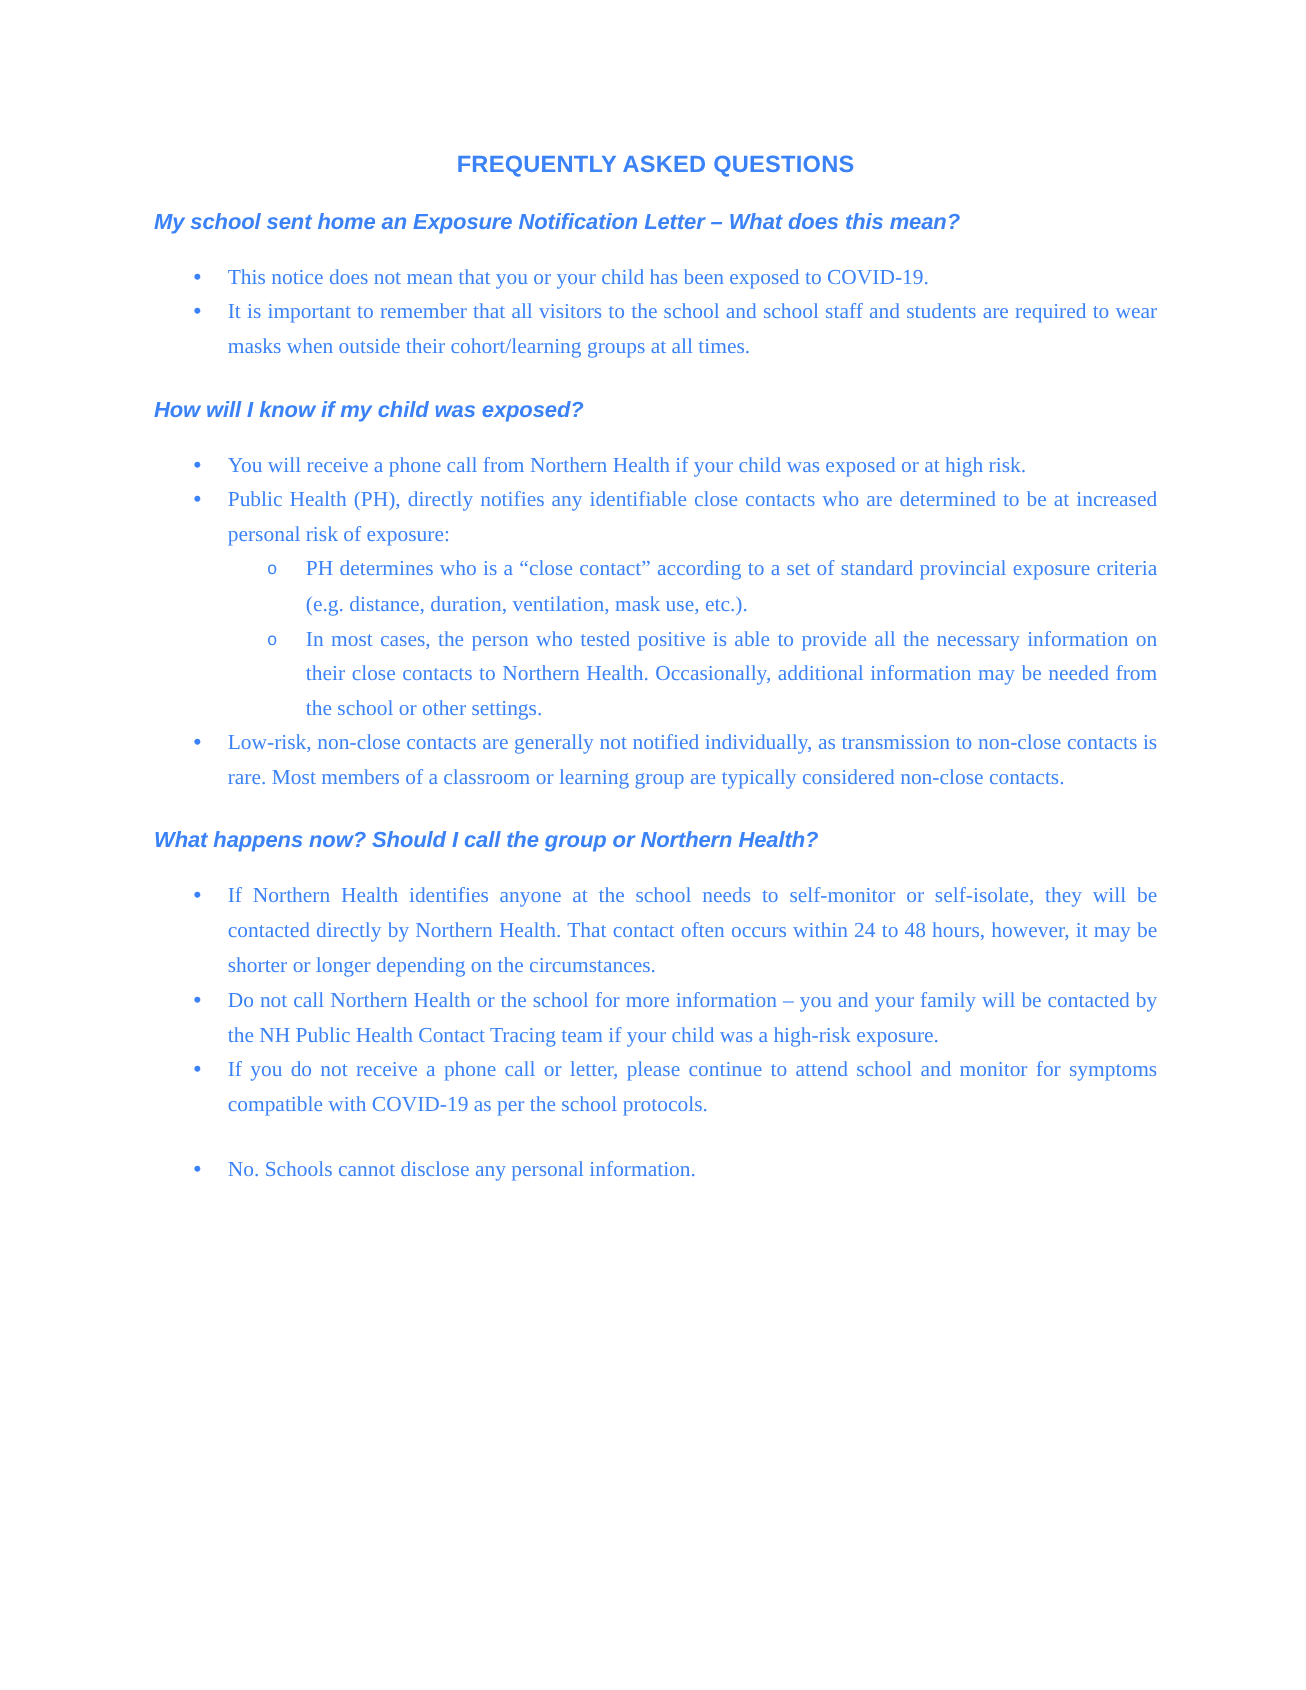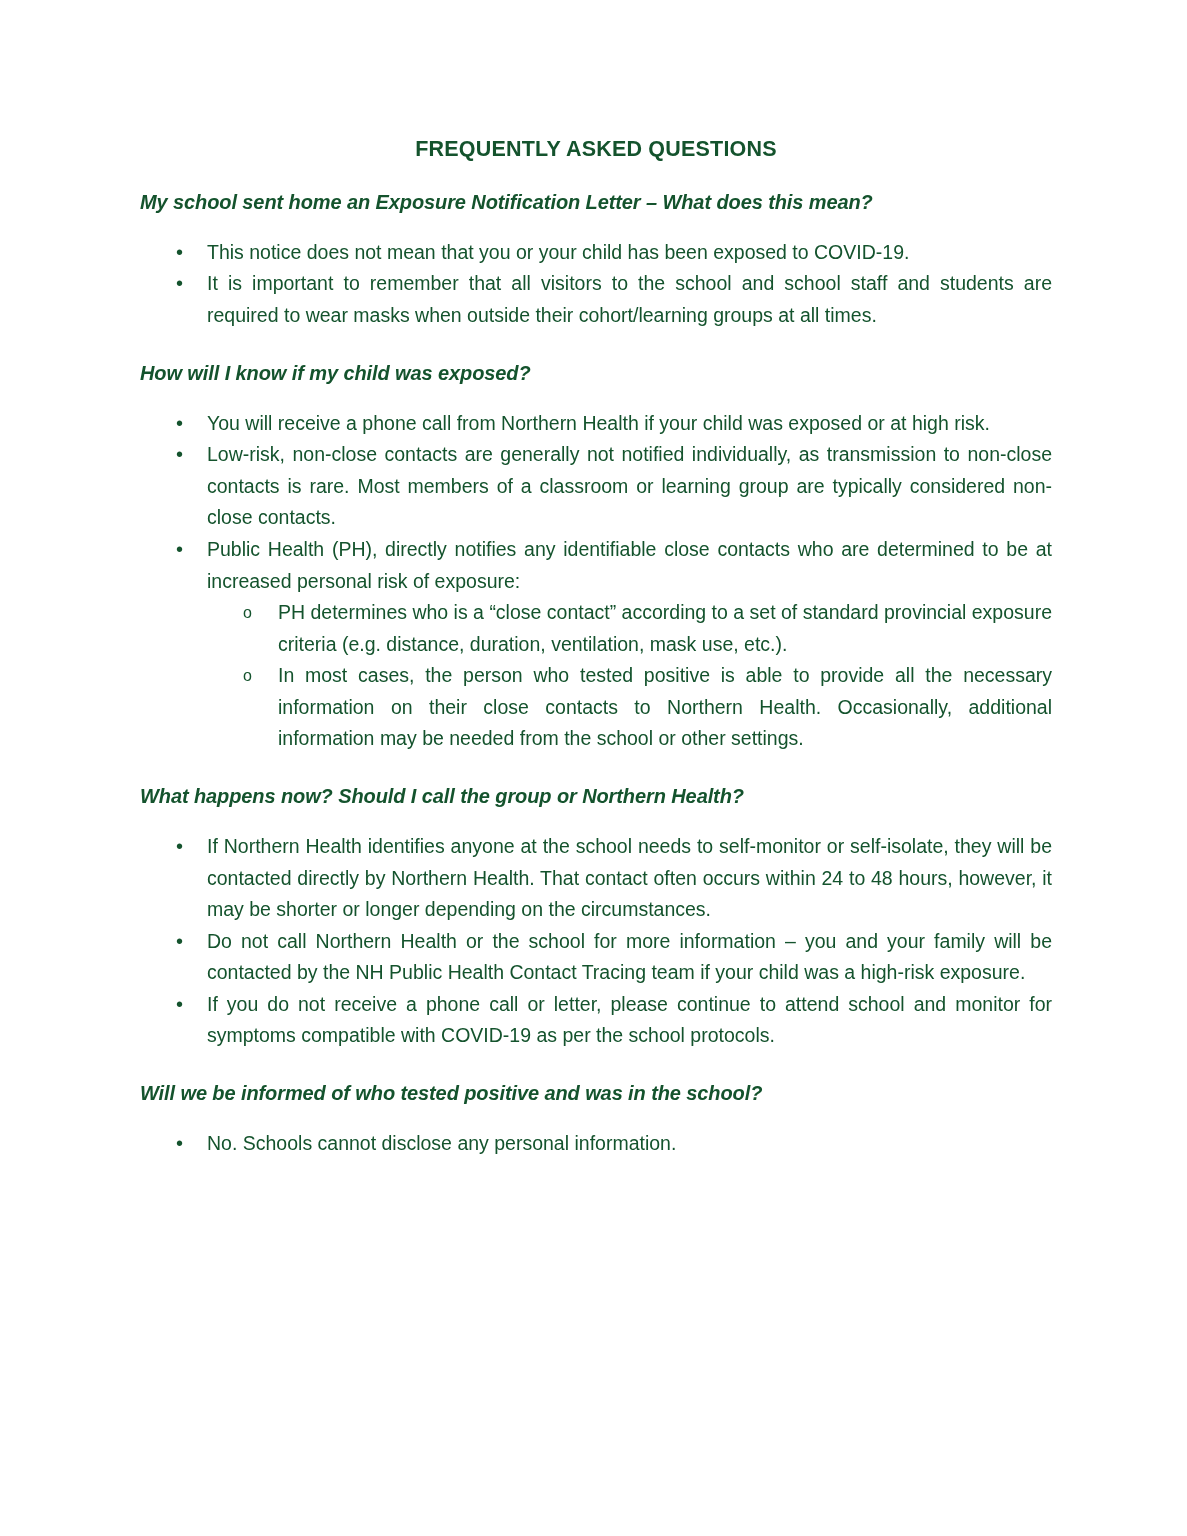--- a/index.html
+++ b/index.html
@@ -8,21 +8,21 @@
     background: #ffffff;
   }
   .page {
     position: relative;
     width: 1187px;
     height: 1536px;
     background: #ffffff;
     margin: 0 auto;
     overflow: hidden;
     font-family: "Liberation Sans", sans-serif;
-    color: #14532d;
+    color: #3b82f6;
     -webkit-font-smoothing: antialiased;
   }
   .content {
     position: absolute;
     left: 140px;
     top: 136px;
     width: 912px;
   }
   .doc-title {
     text-align: center;
@@ -78,20 +78,21 @@
   ul.subbullets > li::before {
     content: "o";
     position: absolute;
     left: 36px;
     top: 0;
     font-size: 16px;
     line-height: 1.95;
   }
   li > .li-text {
     display: block;
+    font-family: Liberation Serif, serif;
   }
   .nowrap-last {
     text-align: left;
   }
 </style>
 </head>
 <body>
 
 <div class="page">
   <div class="content">
@@ -107,49 +108,48 @@
         <span class="li-text">It is important to remember that all visitors to the school and school staff and students are required to wear masks when outside their cohort/learning groups at all times.</span>
       </li>
     </ul>
 
     <div class="q-heading">How will I know if my child was exposed?</div>
     <ul class="bullets">
       <li>
         <span class="li-text">You will receive a phone call from Northern Health if your child was exposed or at high risk.</span>
       </li>
       <li>
-        <span class="li-text">Low-risk, non-close contacts are generally not notified individually, as transmission to non-close contacts is rare.  Most members of a classroom or learning group are typically considered non-close contacts.</span>
-      </li>
-      <li>
         <span class="li-text">Public Health (PH), directly notifies any identifiable close contacts who are determined to be at increased personal risk of exposure:</span>
         <ul class="subbullets">
           <li>
             <span class="li-text">PH determines who is a “close contact” according to a set of standard provincial exposure criteria (e.g. distance, duration, ventilation, mask use, etc.).</span>
           </li>
           <li>
             <span class="li-text">In most cases, the person who tested positive is able to provide all the necessary information on their close contacts to Northern Health.  Occasionally, additional information may be needed from the school or other settings.</span>
           </li>
         </ul>
+      </li>
+      <li>
+        <span class="li-text">Low-risk, non-close contacts are generally not notified individually, as transmission to non-close contacts is rare.  Most members of a classroom or learning group are typically considered non-close contacts.</span>
       </li>
     </ul>
 
     <div class="q-heading">What happens now?  Should I call the group or Northern Health?</div>
     <ul class="bullets">
       <li>
         <span class="li-text">If Northern Health identifies anyone at the school needs to self-monitor or self-isolate, they will be contacted directly by Northern Health.  That contact often occurs within 24 to 48 hours, however, it may be shorter or longer depending on the circumstances.</span>
       </li>
       <li>
         <span class="li-text">Do not call Northern Health or the school for more information – you and your family will be contacted by the NH Public Health Contact Tracing team if your child was a high-risk exposure.</span>
       </li>
       <li>
         <span class="li-text">If you do not receive a phone call or letter, please continue to attend school and monitor for symptoms compatible with COVID-19 as per the school protocols.</span>
       </li>
     </ul>
 
-    <div class="q-heading">Will we be informed of who tested positive and was in the school?</div>
     <ul class="bullets">
       <li class="nowrap-last">
         <span class="li-text">No.  Schools cannot disclose any personal information.</span>
       </li>
     </ul>
 
   </div>
 </div>
 
 </body></html>

